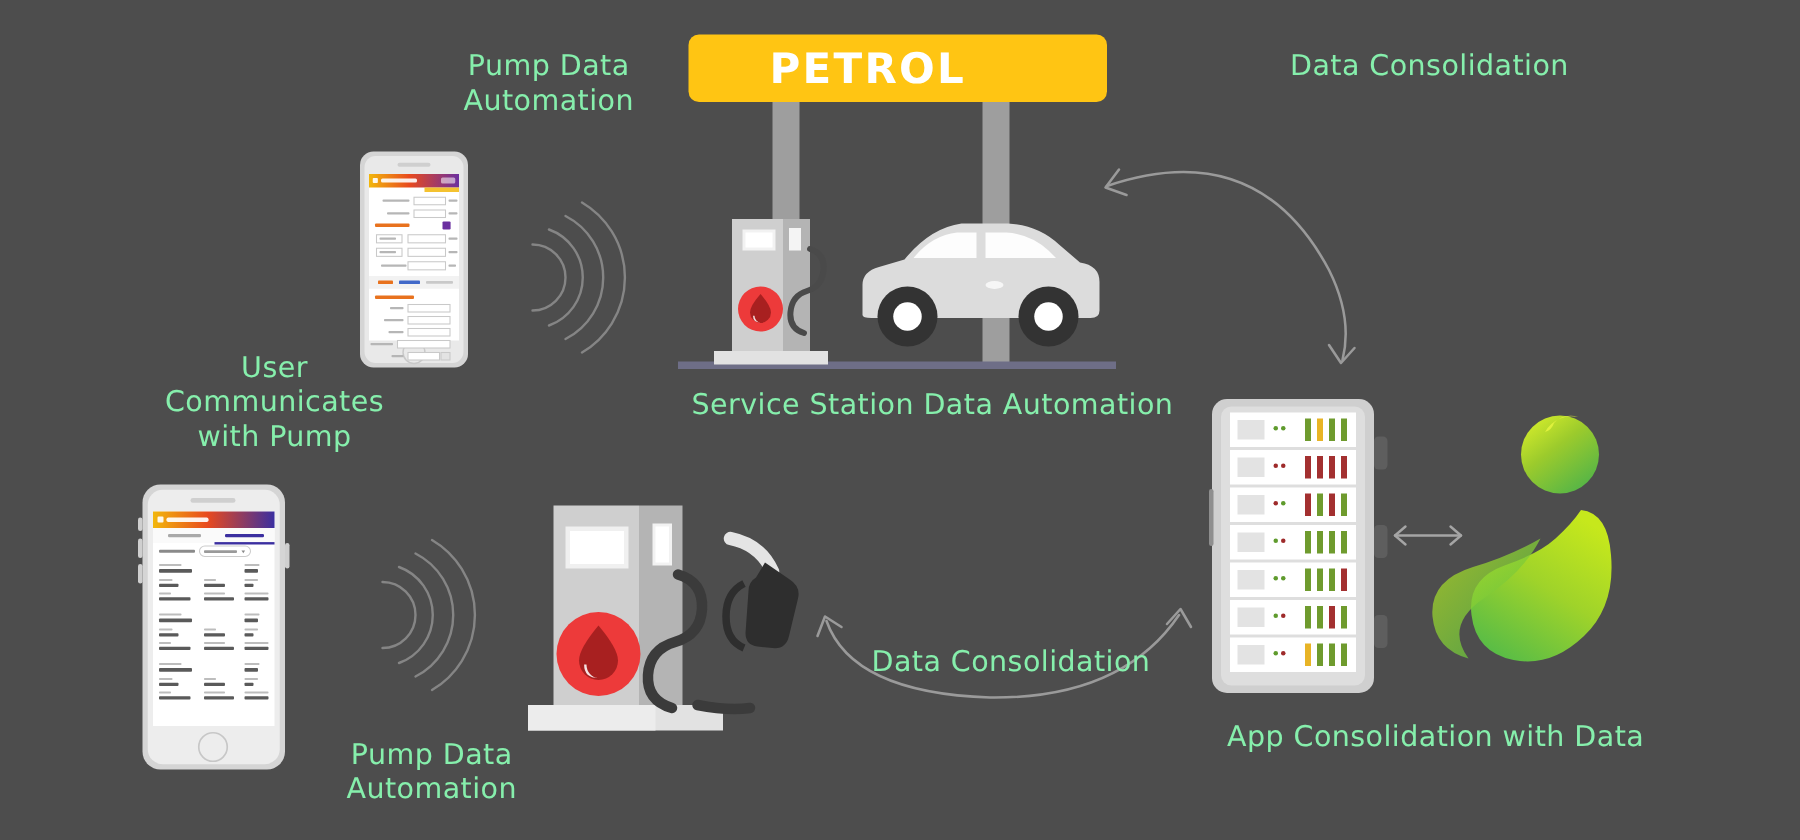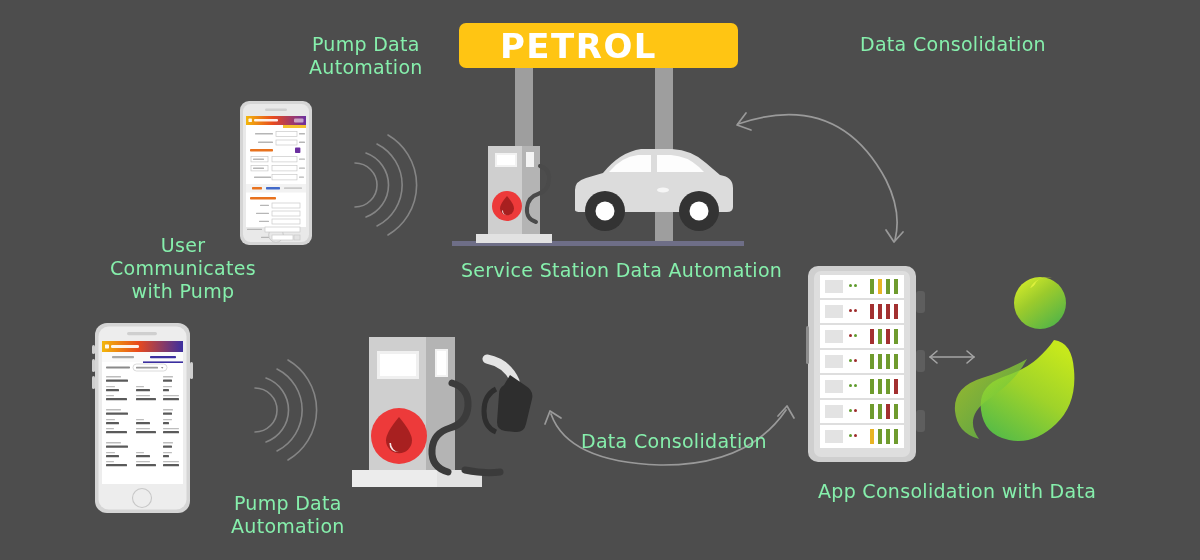--- a/index.html
+++ b/index.html
@@ -328,21 +328,21 @@
 
   <div class="lbl" style="left:581px;top:430px;">Data Consolidation</div>
 
   <div class="lbl" style="left:231px;top:492px;">Pump Data
 Automation</div>
 
   <div class="lbl" style="left:818px;top:480px;">App Consolidation with Data</div>
 
   <div style="position:absolute;left:459px;top:23px;width:239px;height:45px;
               display:flex;align-items:center;justify-content:center;
-              font-family:'DejaVu Sans',sans-serif;font-weight:bold;font-size:34px;
+              font-family:'DejaVu Sans',sans-serif;font-weight:bold;font-size:28px;
               letter-spacing:1.5px;color:#ffffff;">PETROL</div>
 
   <div id="rack-rows" style="position:absolute;left:820px;top:275px;width:84px;">
       <div style="position: relative; height: 23px; margin-bottom: 2px; background: rgb(255, 255, 255);">
         <div style="position: absolute; left: 5px; top: 5px; width: 18px; height: 13px; background: rgb(227, 227, 227);"></div>
         <div style="position: absolute; top: 9px; left: 29px; width: 3px; height: 3px; border-radius: 50%; background: rgb(95, 155, 45);"></div>
         <div style="position: absolute; top: 9px; left: 34px; width: 3px; height: 3px; border-radius: 50%; background: rgb(95, 155, 45);"></div>
         <div style="position: absolute; top: 4px; left: 50px; width: 3.5px; height: 15px; background: rgb(111, 155, 46);"></div>
         <div style="position: absolute; top: 4px; left: 58px; width: 3.5px; height: 15px; background: rgb(232, 180, 38);"></div>
         <div style="position: absolute; top: 4px; left: 66px; width: 3.5px; height: 15px; background: rgb(111, 155, 46);"></div>

